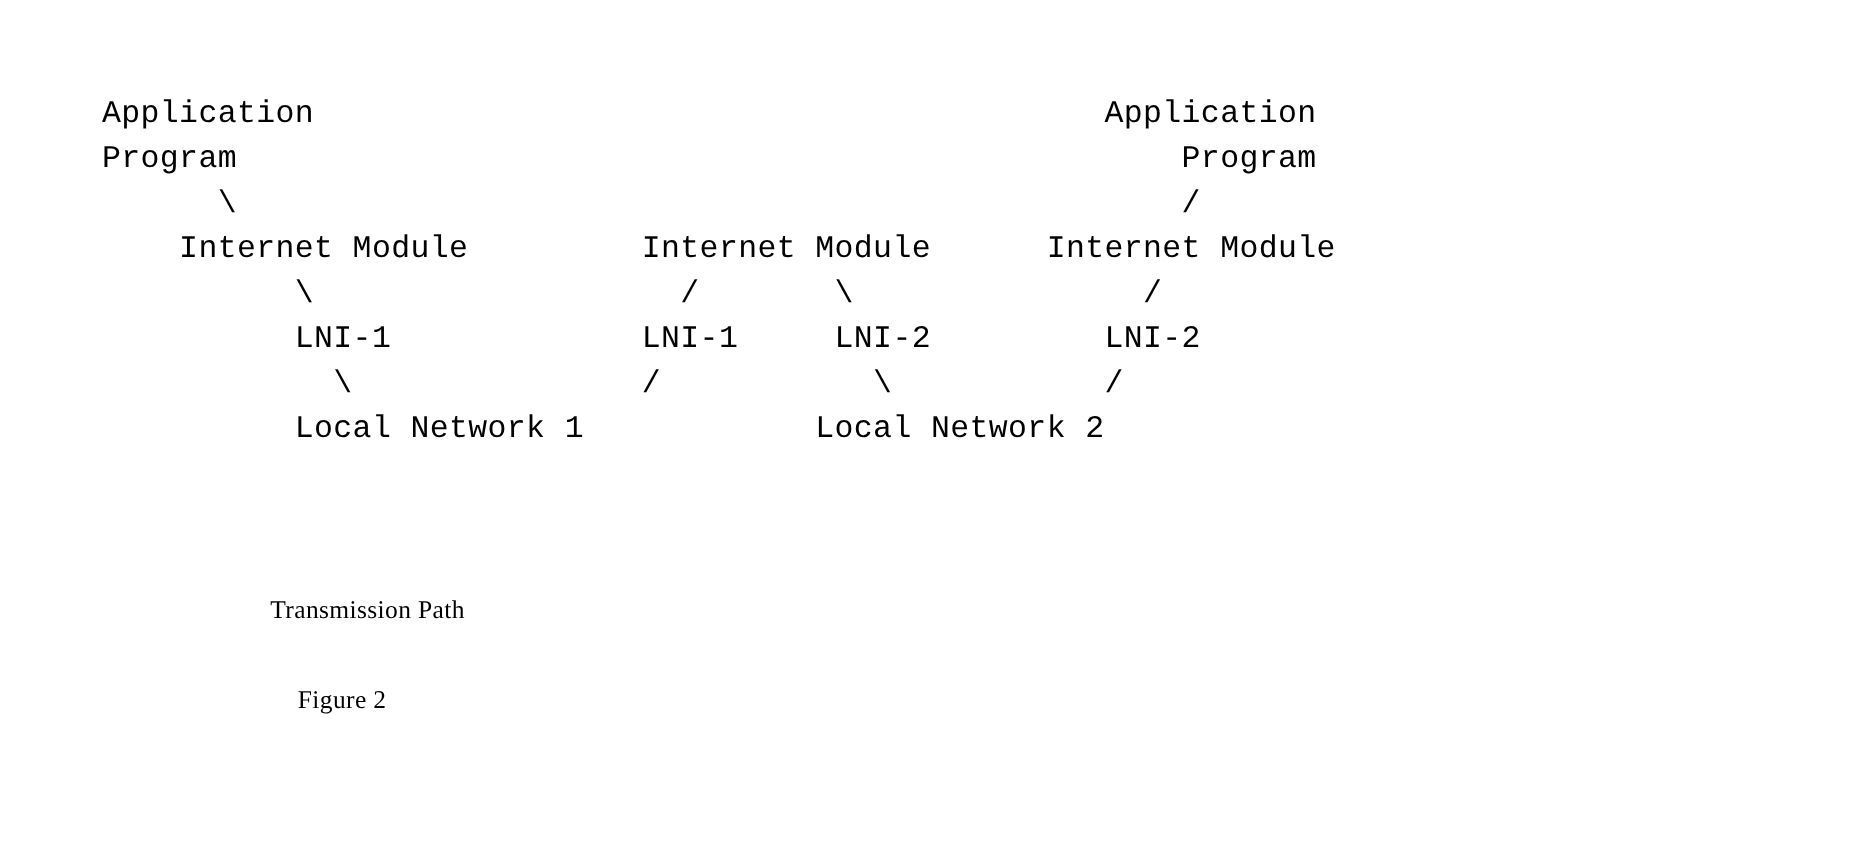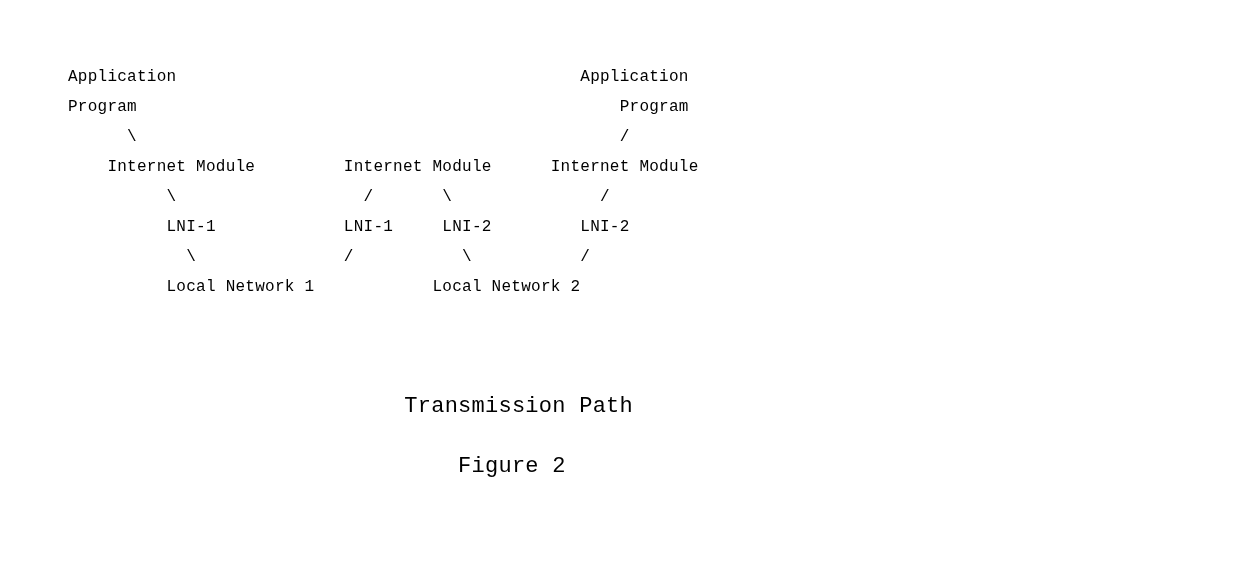--- a/index.html
+++ b/index.html
@@ -23,37 +23,37 @@
   }
 
   
   .art-block {
     position: absolute;
     left: 68px;
     top: 62px;
     margin: 0;
     padding: 0;
     font-family: "Liberation Mono", "DejaVu Sans Mono", monospace;
-    font-size: 16px;
+    font-size: 21px;
     line-height: 30px;
     letter-spacing: 0.25px;
     color: #000000;
     white-space: pre;
     font-weight: 400;
     -webkit-font-smoothing: antialiased;
   }
 
   .caption-block {
     position: absolute;
     left: 68px;
     top: 392px;
     margin: 0;
     padding: 0;
-    font-family: Liberation Mono, monospace;
-    font-size: 22px;
+    font-family: Liberation Serif, serif;
+    font-size: 17px;
     line-height: 30px;
     letter-spacing: 0.25px;
     color: #000000;
     white-space: pre;
     font-weight: 400;
   }
 </style>
 </head>
 <body style="background: rgb(255, 255, 255);">
 

